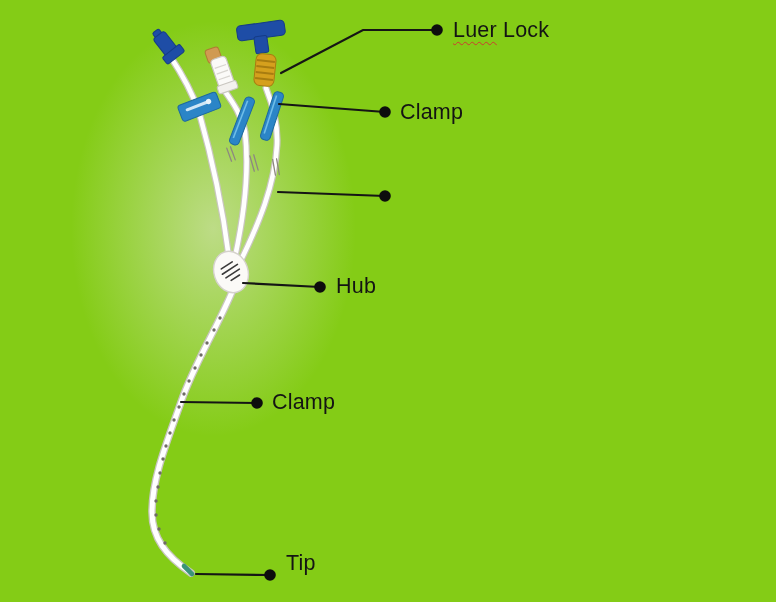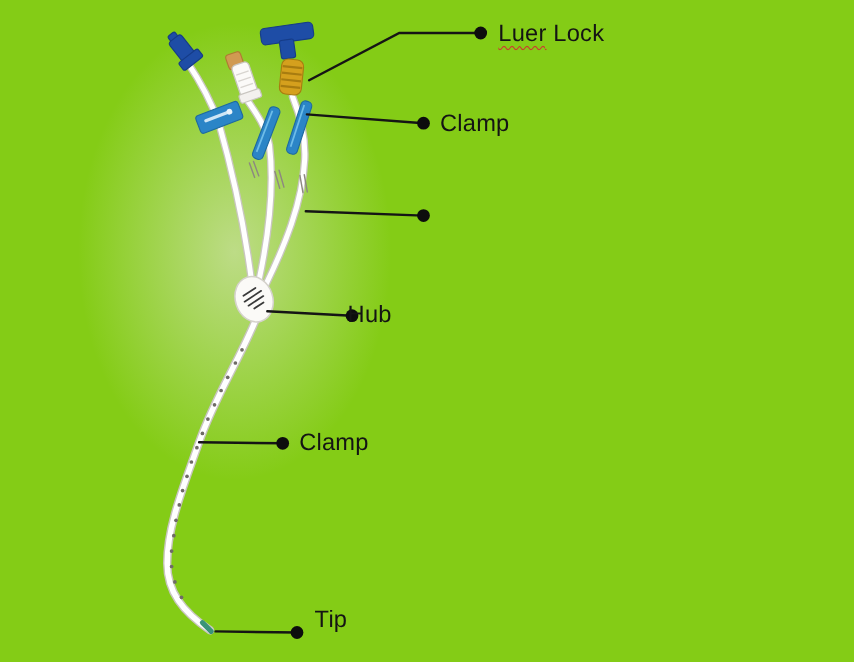--- a/index.html
+++ b/index.html
@@ -156,16 +156,16 @@
       <circle class="bullet" cx="385" cy="112" r="5.8"></circle>
       <circle class="bullet" cx="385" cy="196" r="5.8"></circle>
       <circle class="bullet" cx="320" cy="287" r="5.8"></circle>
       <circle class="bullet" cx="257" cy="403" r="5.8"></circle>
       <circle class="bullet" cx="270" cy="575" r="5.8"></circle>
     </g>
   </svg>
 
   <div class="label" style="left:453px;top:31px"><span class="wavy">Luer</span> <span>Lock</span></div>
   <div class="label" style="left:400px;top:113px">Clamp</div>
-  <div class="label" style="left:316px;top:287px">Hub</div>
+  <div class="label" style="left:336px;top:287px">Hub</div>
   <div class="label" style="left:272px;top:403px">Clamp</div>
   <div class="label" style="left:286px;top:564px">Tip</div>
 </div>
 
 </body></html>

